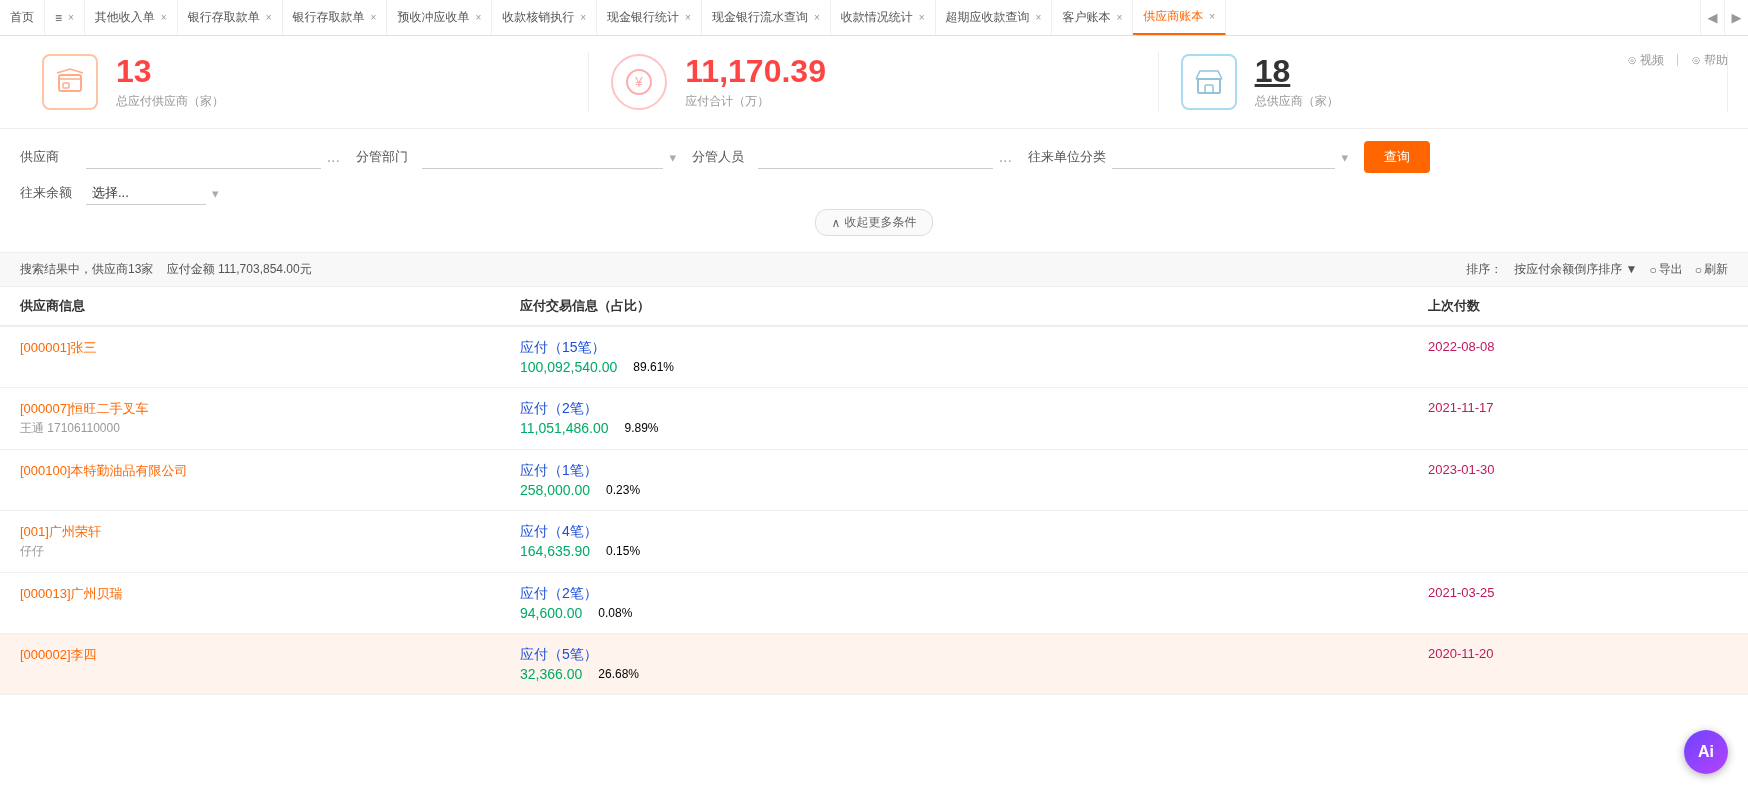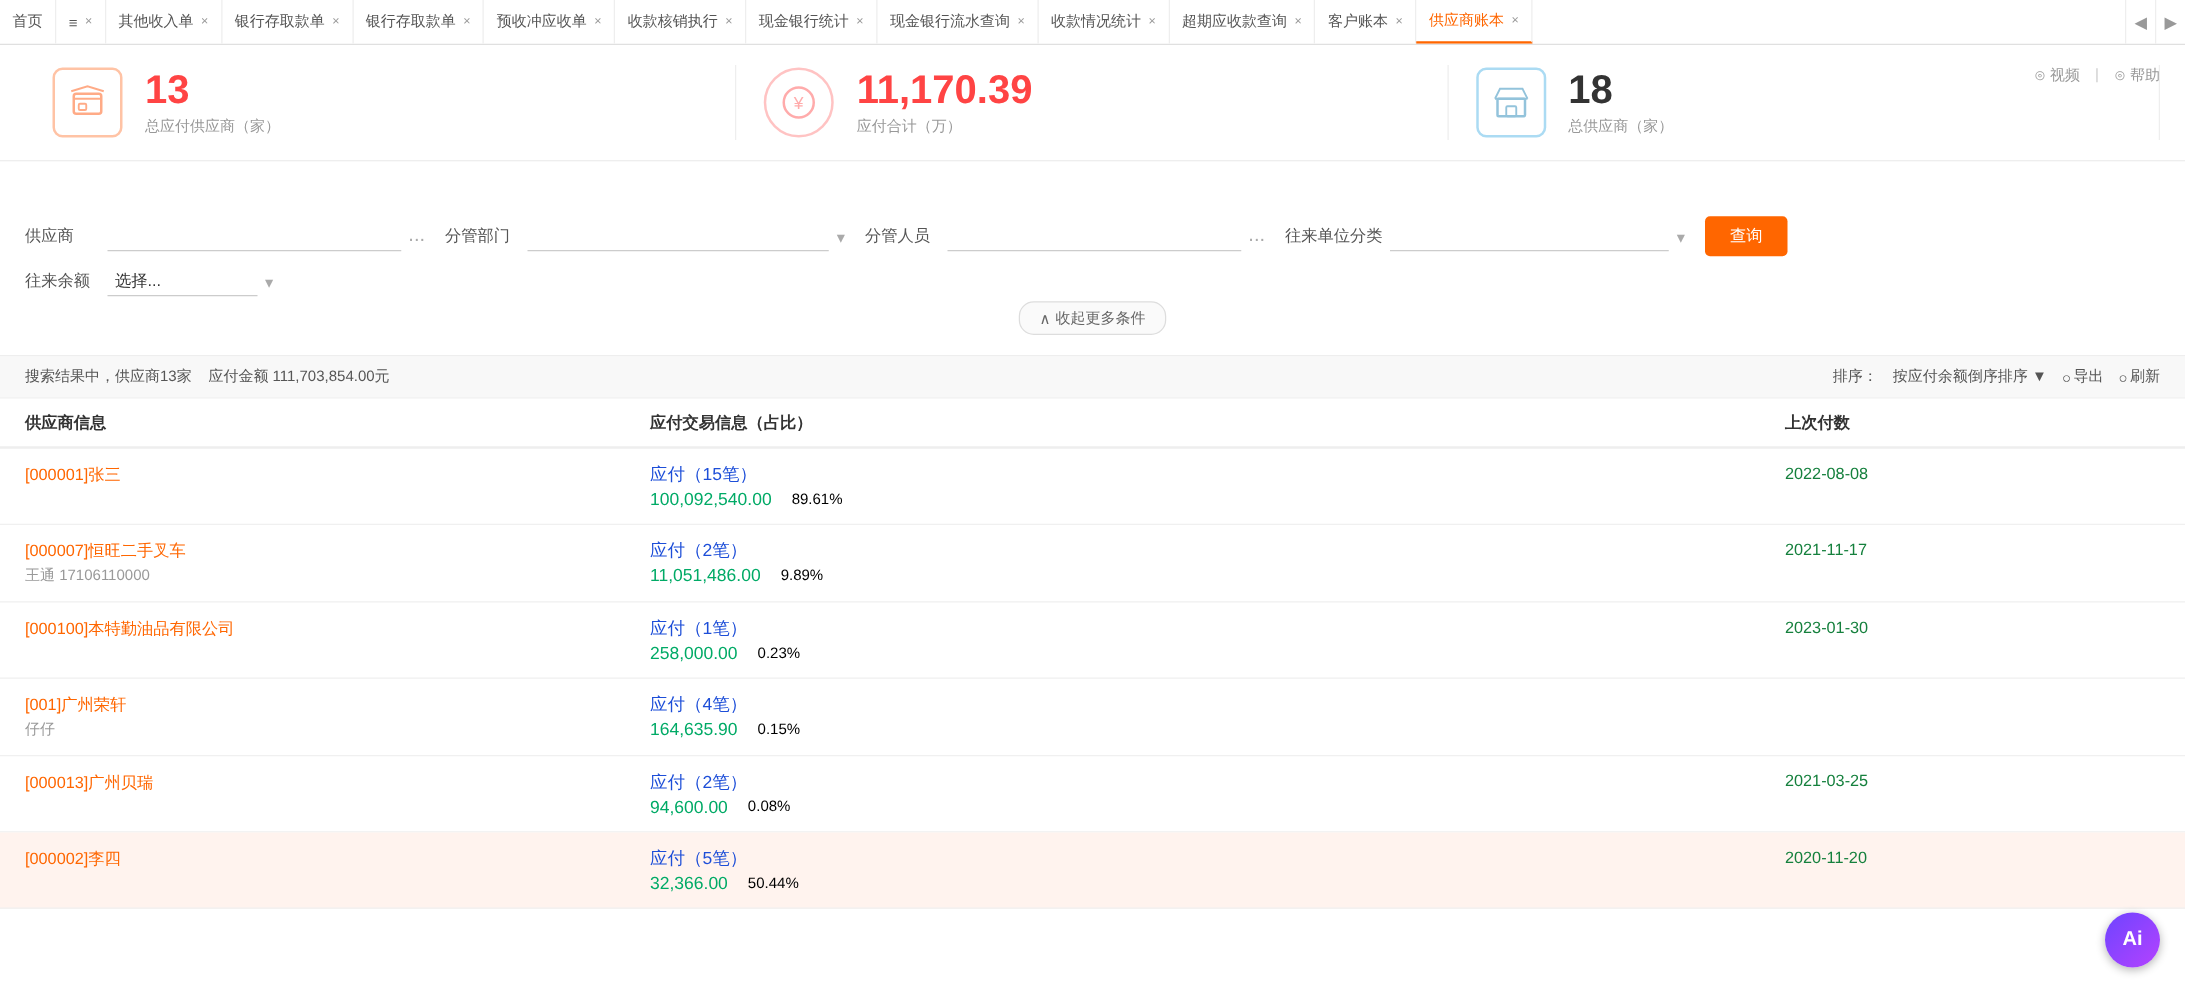--- a/index.html
+++ b/index.html
@@ -42,32 +42,32 @@
       color: #ff8888; font-size: 22px; opacity: 0.7;
     }
     .icon-store {
       width: 56px; height: 56px; border: 2px solid #88ccee; border-radius: 8px;
       display: flex; align-items: center; justify-content: center;
       color: #66aacc; font-size: 22px; opacity: 0.7;
     }
     .summary-content { display: flex; flex-direction: column; }
     .summary-number { font-size: 32px; font-weight: bold; color: #ff4444; line-height: 1.1; }
     .summary-label { font-size: 12px; color: #999; margin-top: 4px; }
-    .summary-number-dark { font-size: 32px; font-weight: bold; color: #333; line-height: 1.1; }
+    .summary-number-dark { font-size: 32px; font-weight: bold; color: #333; line-height: 1.1; text-decoration: underline; }
     .summary-help {
       position: absolute; right: 20px; top: 16px;
       display: flex; gap: 12px; font-size: 12px; color: #999;
     }
     .summary-help span { cursor: pointer; }
 
     
     .filter-area {
       background: #fff; padding: 12px 20px; border-bottom: 1px solid #eee;
     }
-    .filter-row { display: flex; align-items: center; gap: 16px; margin-bottom: 8px; flex-wrap: wrap; margin-top: 32px; }
+    .filter-row { display: flex; align-items: center; gap: 16px; margin-bottom: 8px; flex-wrap: wrap; }
     .filter-item { display: flex; align-items: center; gap: 6px; flex: 1; min-width: 200px; max-width: 320px; }
     .filter-label { font-size: 13px; color: #555; white-space: nowrap; min-width: 60px; }
     .filter-input {
       flex: 1; border: none; border-bottom: 1px solid #ccc; outline: none;
       padding: 4px 6px; font-size: 13px; color: #333; background: transparent;
     }
     .filter-dots { color: #aaa; font-size: 16px; cursor: pointer; }
     .filter-select {
       flex: 1; border: none; border-bottom: 1px solid #ccc; outline: none;
       padding: 4px 6px; font-size: 13px; color: #333; background: transparent;
@@ -115,21 +115,21 @@
       align-items: start;
     }
     .table-row.highlighted { background: #fff3ee; }
     .supplier-link { color: #ff6600; text-decoration: none; cursor: pointer; }
     .supplier-contact { font-size: 12px; color: #999; margin-top: 2px; }
     .transaction-info { display: flex; flex-direction: column; gap: 2px; }
     .transaction-type { font-size: 14px; color: #1d4ed8; }
     .transaction-amount { color: #00aa66; font-size: 14px; font-weight: 500; cursor: pointer; }
     .transaction-percent { font-size: 12px; color: #000000; margin-left: 16px; }
     .transaction-row { display: flex; align-items: center; }
-    .last-pay { font-size: 13px; color: #15803d; }
+    .last-pay { font-size: 13px; color: #be185d; }
 
     
     .main-content { height: calc(794px - 36px - 92px - 88px - 36px - 36px); overflow-y: auto; }
     .main-content::-webkit-scrollbar { width: 6px; }
     .main-content::-webkit-scrollbar-thumb { background: #ccc; border-radius: 3px; }
   </style>
 </head>
 <body>
 
 <div class="top-nav">
@@ -421,21 +421,21 @@
       <div>
         <a class="supplier-link">[000002]李四</a>
         <div class="supplier-contact"></div>
       </div>
       <div class="transaction-info">
         <div class="transaction-row">
           <span class="transaction-type">应付（5笔）</span>
         </div>
         <div class="transaction-row">
           <a class="transaction-amount">32,366.00</a>
-          <span class="transaction-percent">50.44%</span>
+          <span class="transaction-percent">26.68%</span>
         </div>
       </div>
       <div>
         <span class="last-pay">2020-11-20</span>
       </div>
     </div>
 
   </div>
 </div>
 

